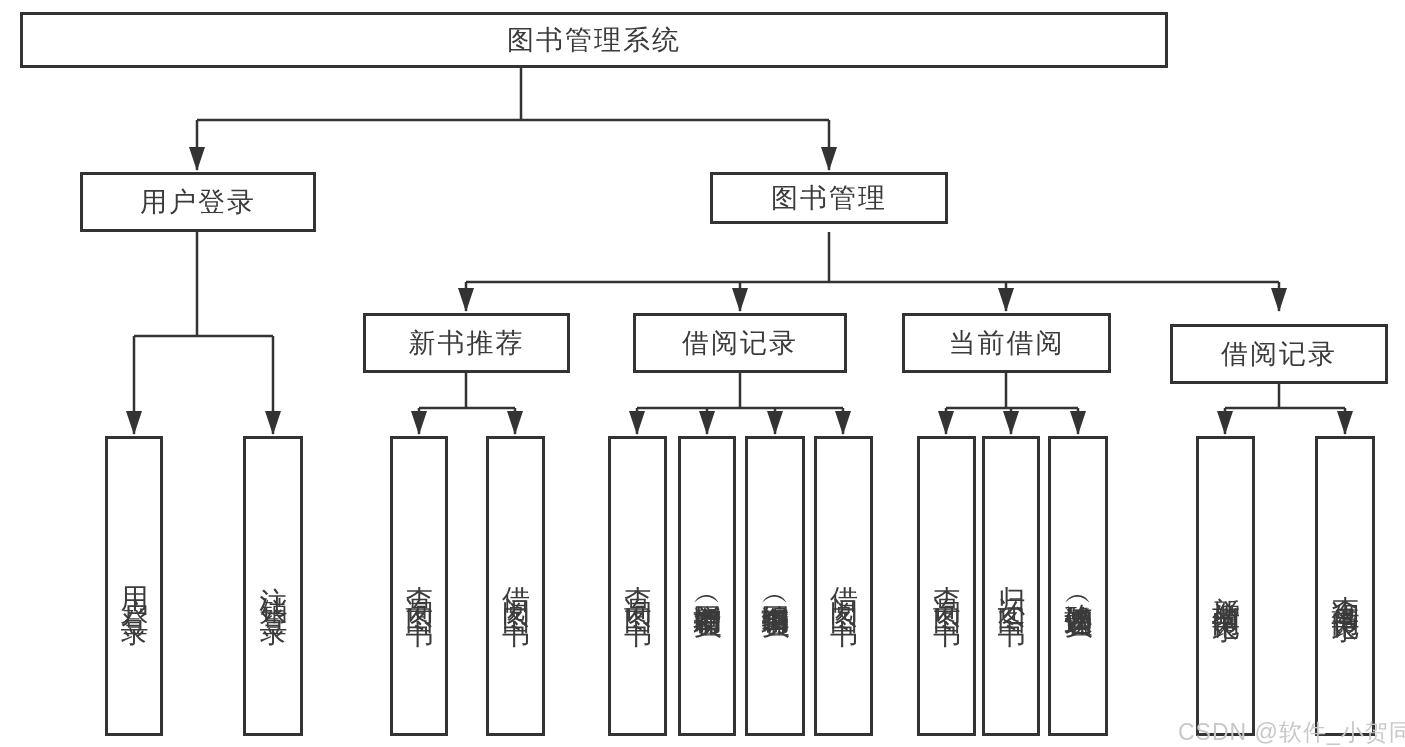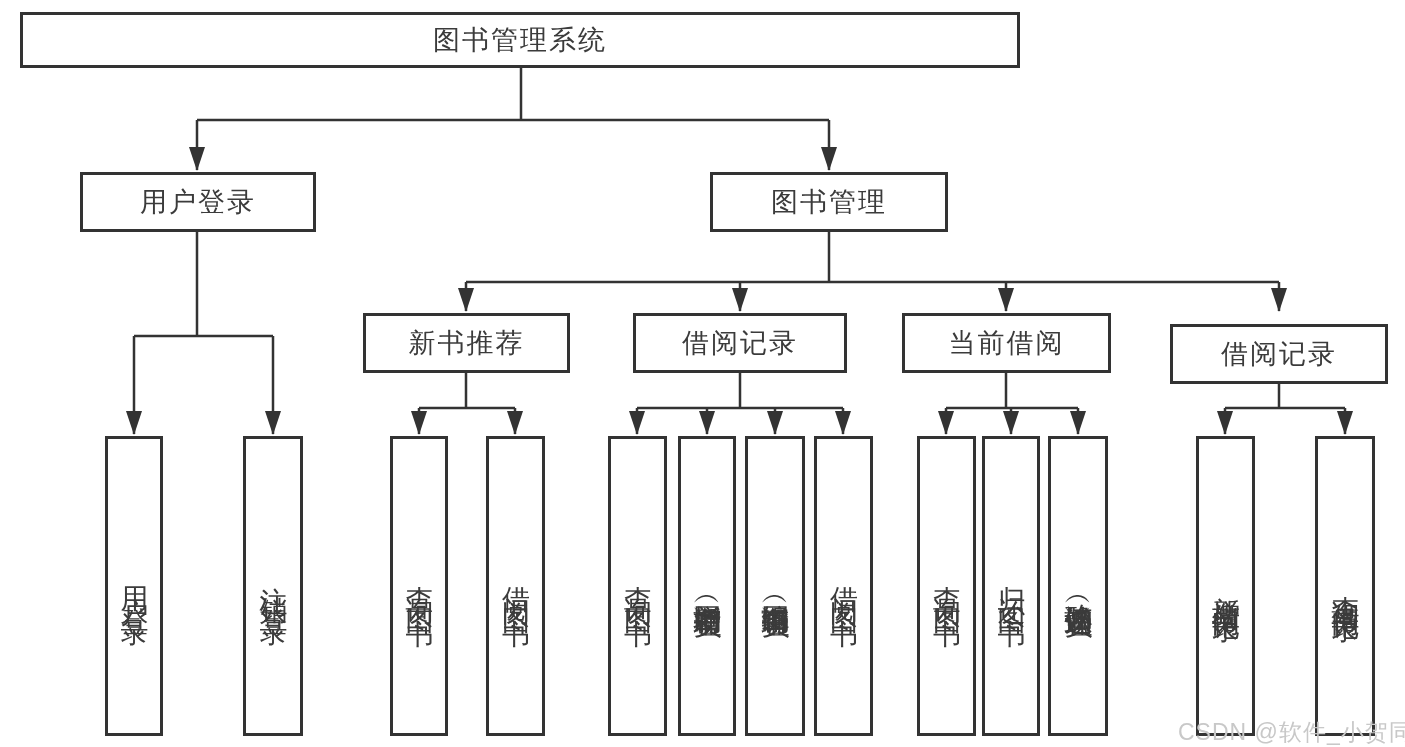--- a/index.html
+++ b/index.html
@@ -9,21 +9,21 @@
     color:#3b3b3b;
   }
   *{box-sizing:border-box;}
   .canvas{position:absolute;inset:0;width:1405px;height:747px;background:#ffffff;}
   svg.wires{position:absolute;left:0;top:0;pointer-events:none;}
   .hbox{
     position:absolute;background:#ffffff;border:3px solid #333333;
     display:flex;align-items:center;justify-content:center;
     font-size:27px;letter-spacing:2px;color:#3b3b3b;white-space:nowrap;
   }
-  .root{left:20px;top:12px;width:1000px;height:56px;}
+  .root{left:20px;top:12px;width:1148px;height:56px;}
   .leaf{
     position:absolute;top:436px;width:58px;height:300px;
     background:#ffffff;border:3px solid #333333;
     display:flex;align-items:center;justify-content:center;
   }
   .vtext{
     writing-mode:vertical-rl;text-orientation:mixed;
     font-size:28px;line-height:1;color:#3b3b3b;white-space:nowrap;
   }
   .ls-wide{letter-spacing:11px;}
@@ -82,21 +82,21 @@
     </g>
   </svg>
 
   <div class="hbox root">
     <span>图书管理系统</span>
   </div>
 
   <div class="hbox" style="left:80px;top:172px;width:236px;height:60px;">
     <span>用户登录</span>
   </div>
-  <div class="hbox" style="left:710px;top:172px;width:238px;height:60px;">
+  <div class="hbox" style="left:710px;top:172px;width:238px;height:52px;">
     <span>图书管理</span>
   </div>
 
   <div class="hbox" style="left:363px;top:313px;width:207px;height:60px;">
     <span>新书推荐</span>
   </div>
   <div class="hbox" style="left:633px;top:313px;width:214px;height:60px;">
     <span>借阅记录</span>
   </div>
   <div class="hbox" style="left:902px;top:313px;width:209px;height:60px;">

